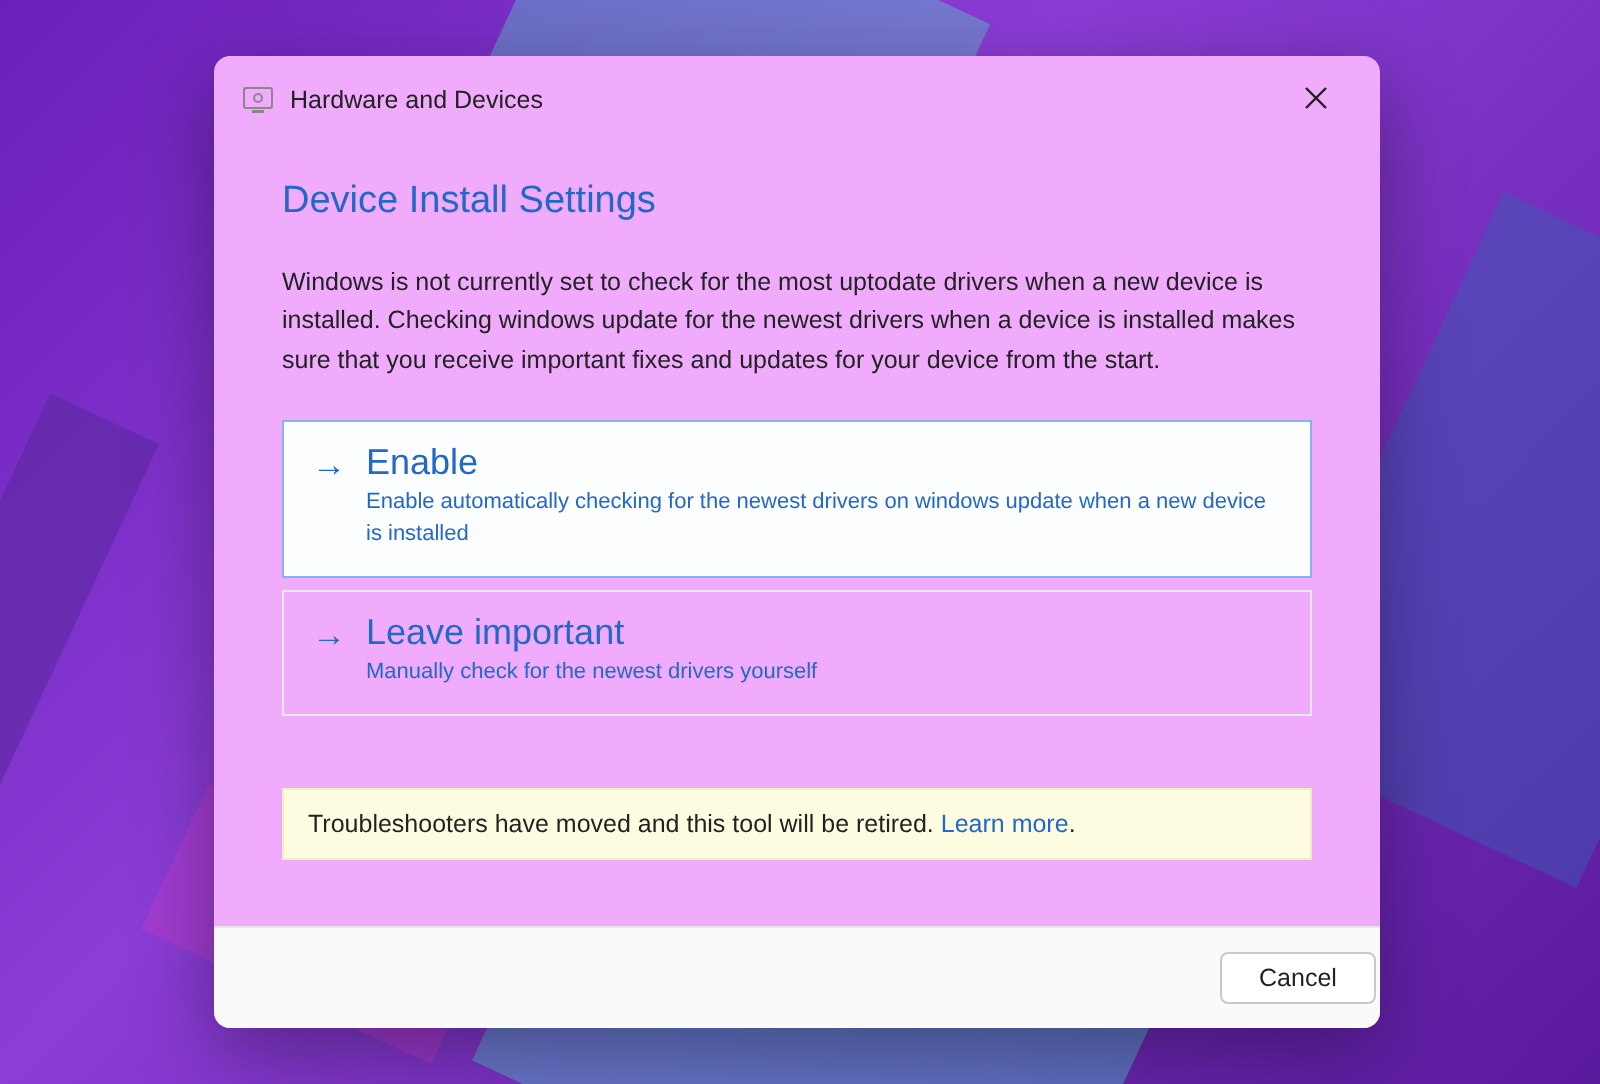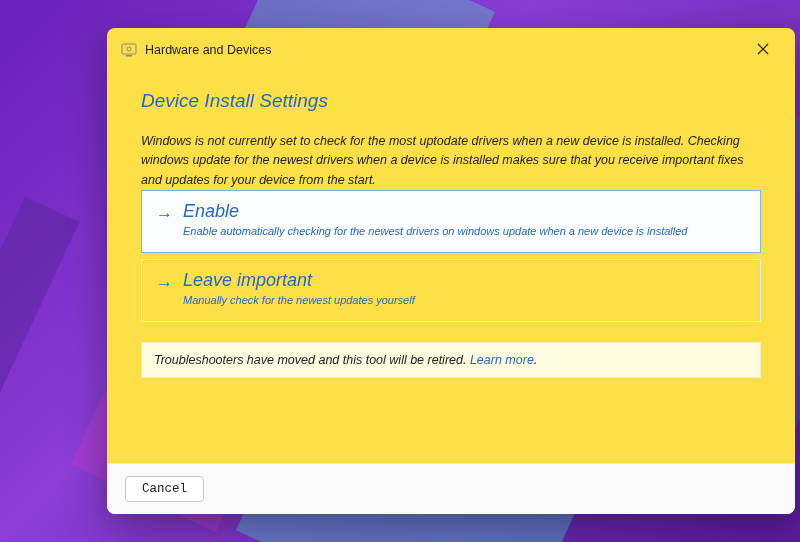--- a/index.html
+++ b/index.html
@@ -24,23 +24,23 @@
     .bg1 { width: 220px; height: 120px; top: -40px; left: 260px; background: rgba(90,210,200,0.4); }
     .bg2 { width: 180px; height: 300px; top: 120px; right: -60px; background: rgba(60,90,180,0.5); }
     .bg3 { width: 300px; height: 180px; bottom: -60px; left: 260px; background: rgba(80,200,210,0.45); }
     .bg4 { width: 60px; height: 200px; top: 200px; left: -20px; background: rgba(90,40,160,0.6); }
     .bg5 { width: 160px; height: 80px; bottom: 40px; left: 80px; background: rgba(200,60,200,0.35); }
 
     .dialog {
       position: absolute;
       top: 28px;
       left: 107px;
-      width: 688px;
+      width: 583px;
       height: 486px;
-      background: #fde047;
+      background: #f0abfc;
       border-radius: 8px;
       box-shadow: 0 12px 40px rgba(0,0,0,0.35);
       display: flex;
       flex-direction: column;
     }
     .titlebar {
       height: 44px;
       display: flex;
       align-items: center;
       padding: 0 14px;
@@ -67,32 +67,32 @@
       font-size: 14px;
       color: #222;
       cursor: pointer;
       border-radius: 4px;
     }
 
     .content {
       flex: 1;
       padding: 18px 34px 10px 34px;
       overflow: hidden;
-      font-style: italic;
     }
     .page-title {
       color: #2268c9;
       font-size: 19px;
       font-weight: 400;
       margin-bottom: 20px;
     }
     .page-desc {
       font-size: 12.5px;
       line-height: 1.55;
       color: #222;
+      margin-bottom: 20px;
     }
     .option {
       border: 1px solid #e8e8e8;
       padding: 10px 14px 12px 14px;
       margin-bottom: 6px;
       display: flex;
       align-items: flex-start;
       cursor: pointer;
     }
     .option.selected {
@@ -118,34 +118,34 @@
       font-size: 11px;
       line-height: 1.45;
     }
 
     .notice {
       background: #fefce0;
       border: 1px solid #f0edc0;
       padding: 10px 12px;
       font-size: 12.5px;
       color: #222;
-      margin-top: 20px;
+      margin-top: 36px;
     }
     .notice .link {
       color: #2268c9;
       cursor: pointer;
     }
 
     .footer {
       border-top: 1px solid #e6e6e6;
-      padding: 12px 18px;
-      display: flex;
+      padding: 12px 2px;
+      display: flex;
+      justify-content: flex-end;
       background: #fafafa;
       border-radius: 0 0 8px 8px;
-      font-family: Liberation Mono, monospace;
     }
     .btn {
       min-width: 78px;
       padding: 5px 16px;
       font-size: 12.5px;
       border: 1px solid #c9c9c9;
       background: #fff;
       border-radius: 4px;
       cursor: pointer;
       font-family: inherit;
@@ -191,21 +191,21 @@
       <div class="opt-body">
         <div class="opt-title">Enable</div>
         <div class="opt-desc">Enable automatically checking for the newest drivers on windows update when a new device is installed</div>
       </div>
     </div>
 
     <div class="option">
       <span class="opt-arrow">→</span>
       <div class="opt-body">
         <div class="opt-title">Leave important</div>
-        <div class="opt-desc">Manually check for the newest updates yourself</div>
+        <div class="opt-desc">Manually check for the newest drivers yourself</div>
       </div>
     </div>
 
     <div class="notice">
       <span>Troubleshooters have moved and this tool will be retired. </span><span class="link">Learn more</span><span>.</span>
     </div>
   </div>
 
   <div class="footer">
     <button class="btn">Cancel</button>

